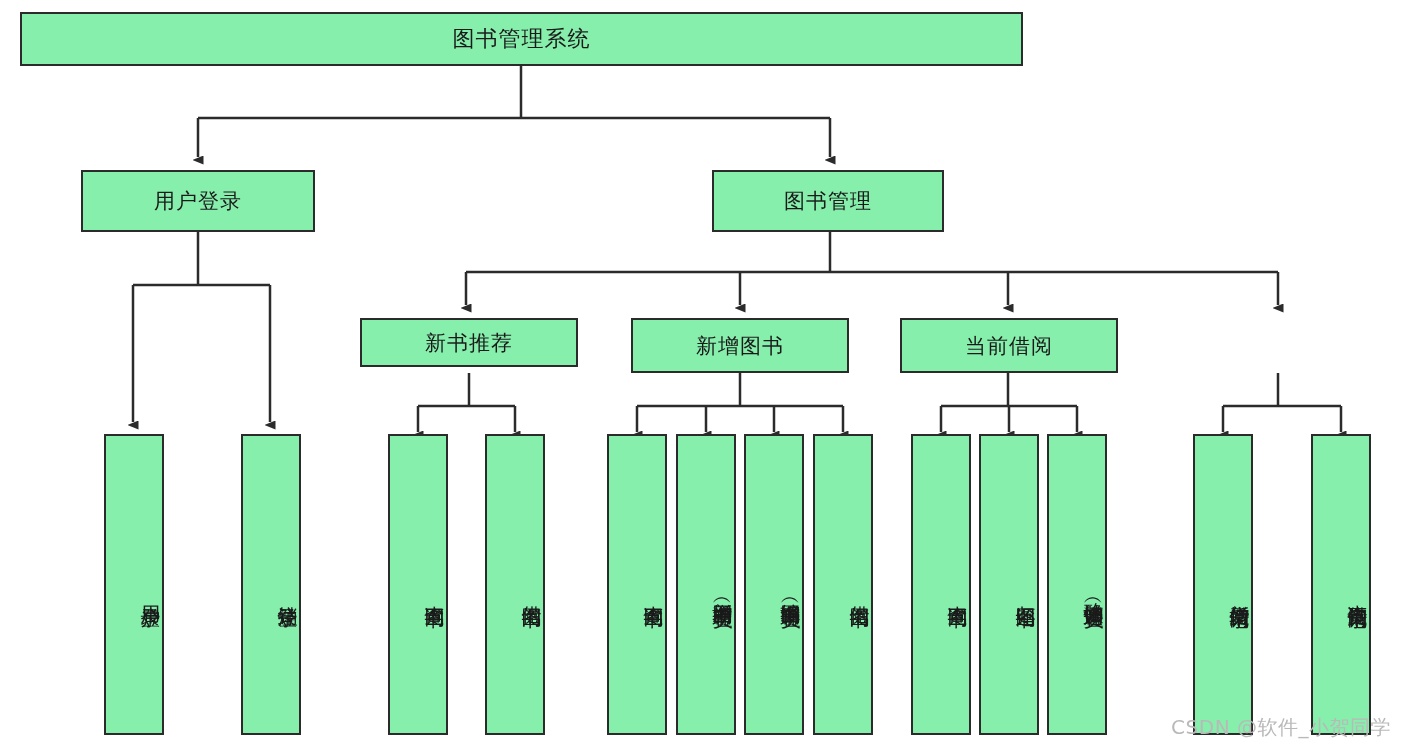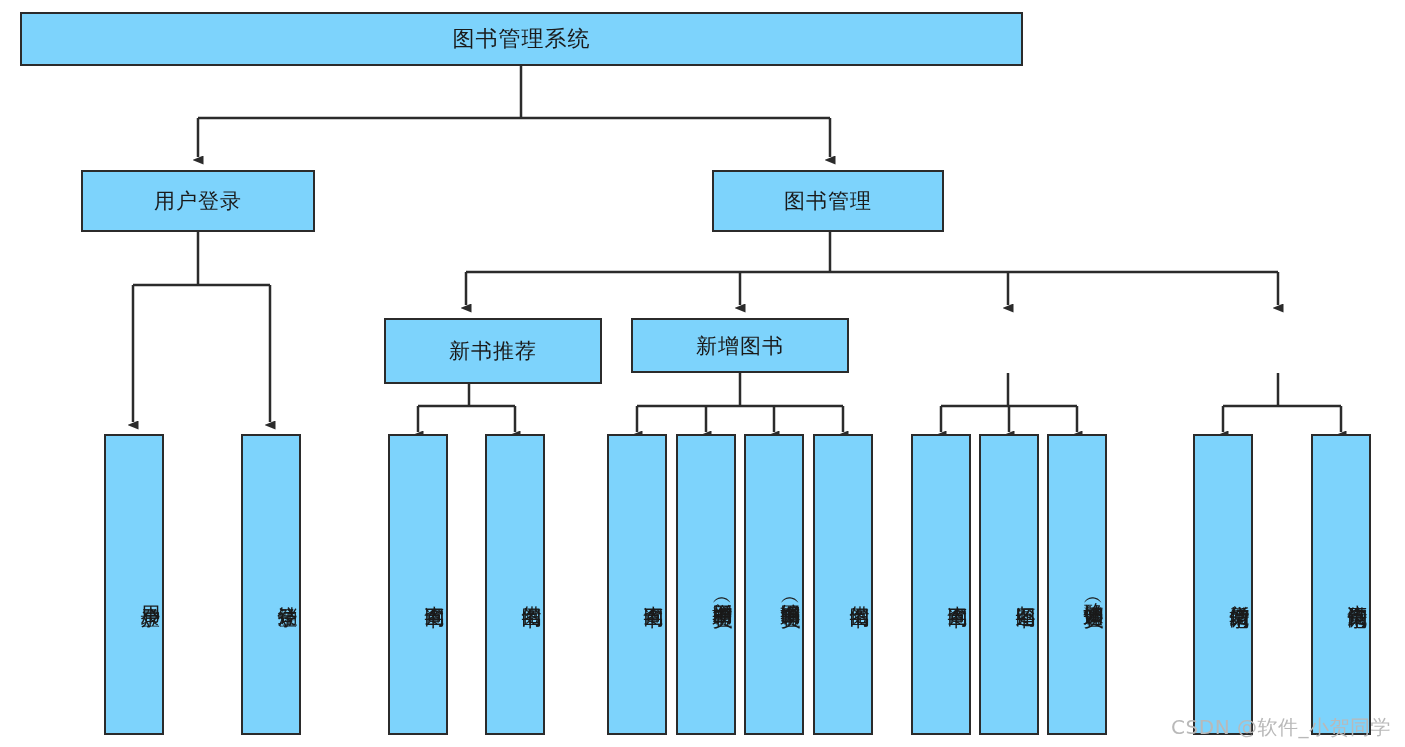--- a/index.html
+++ b/index.html
@@ -21,21 +21,21 @@
     position: absolute;
     left: 0;
     top: 0;
     width: 1405px;
     height: 747px;
   }
   .node {
     position: absolute;
     box-sizing: border-box;
     border: 2.5px solid #2b2b2b;
-    background: #7dd3fc;
+    background: #86efac;
     display: flex;
     align-items: center;
     justify-content: center;
     color: #1a1a1a;
     z-index: 2;
   }
   .node.horiz {
     font-size: 21px;
     letter-spacing: 1px;
   }
@@ -129,25 +129,28 @@
     <span class="lbl">图书管理系统</span>
   </div>
 
   <div class="node horiz" style="left:81px; top:170px; width:234px; height:62px;">
     <span class="lbl">用户登录</span>
   </div>
   <div class="node horiz" style="left:712px; top:170px; width:232px; height:62px;">
     <span class="lbl">图书管理</span>
   </div>
 
-  <div class="node horiz" style="left:360px; top:318px; width:218px; height:66px;margin-left:24px;">
+  <div class="node horiz" style="left:360px; top:318px; width:218px; height:49px;">
     <span class="lbl">新书推荐</span>
   </div>
   <div class="node horiz" style="left:631px; top:318px; width:218px; height:55px;">
     <span class="lbl">新增图书</span>
+  </div>
+  <div class="node horiz" style="left:900px; top:318px; width:218px; height:55px;">
+    <span class="lbl">当前借阅</span>
   </div>
 
   <div class="node vert" style="left:104px; top:434px; width:60px; height:301px;">
     <span class="lbl">用户登录</span>
   </div>
   <div class="node vert" style="left:241px; top:434px; width:60px; height:301px;">
     <span class="lbl">注销登录</span>
   </div>
 
   <div class="node vert" style="left:388px; top:434px; width:60px; height:301px;">

